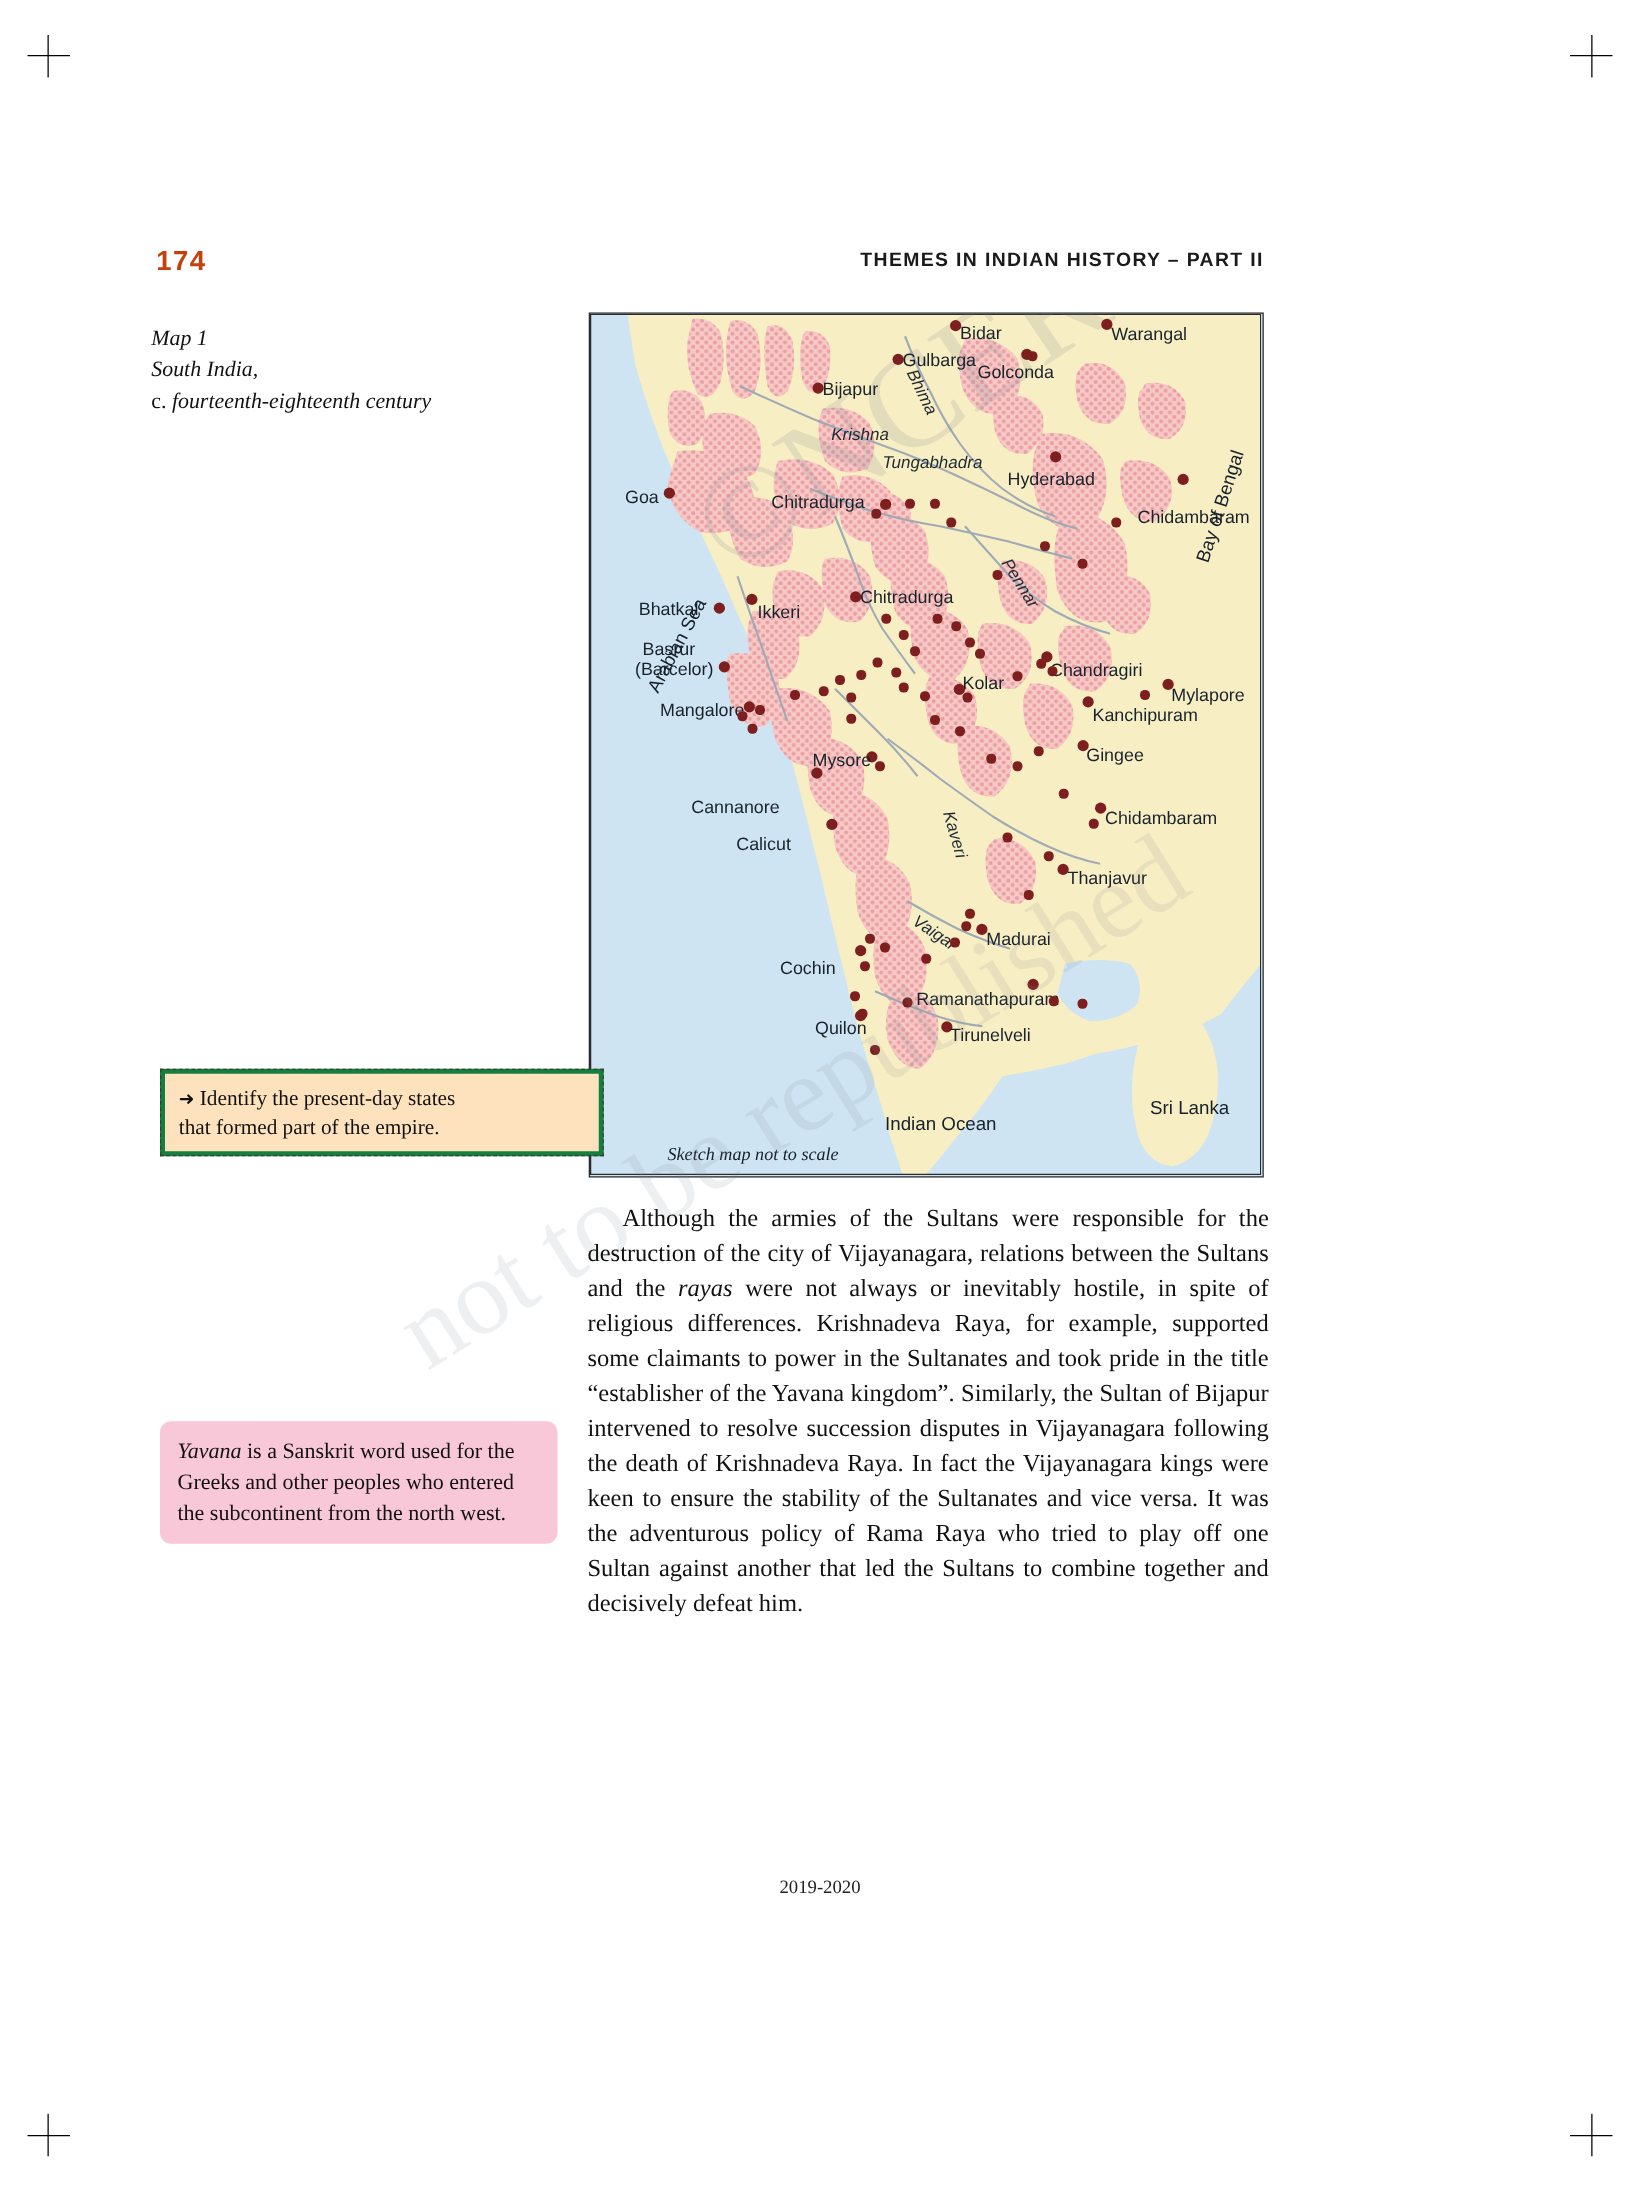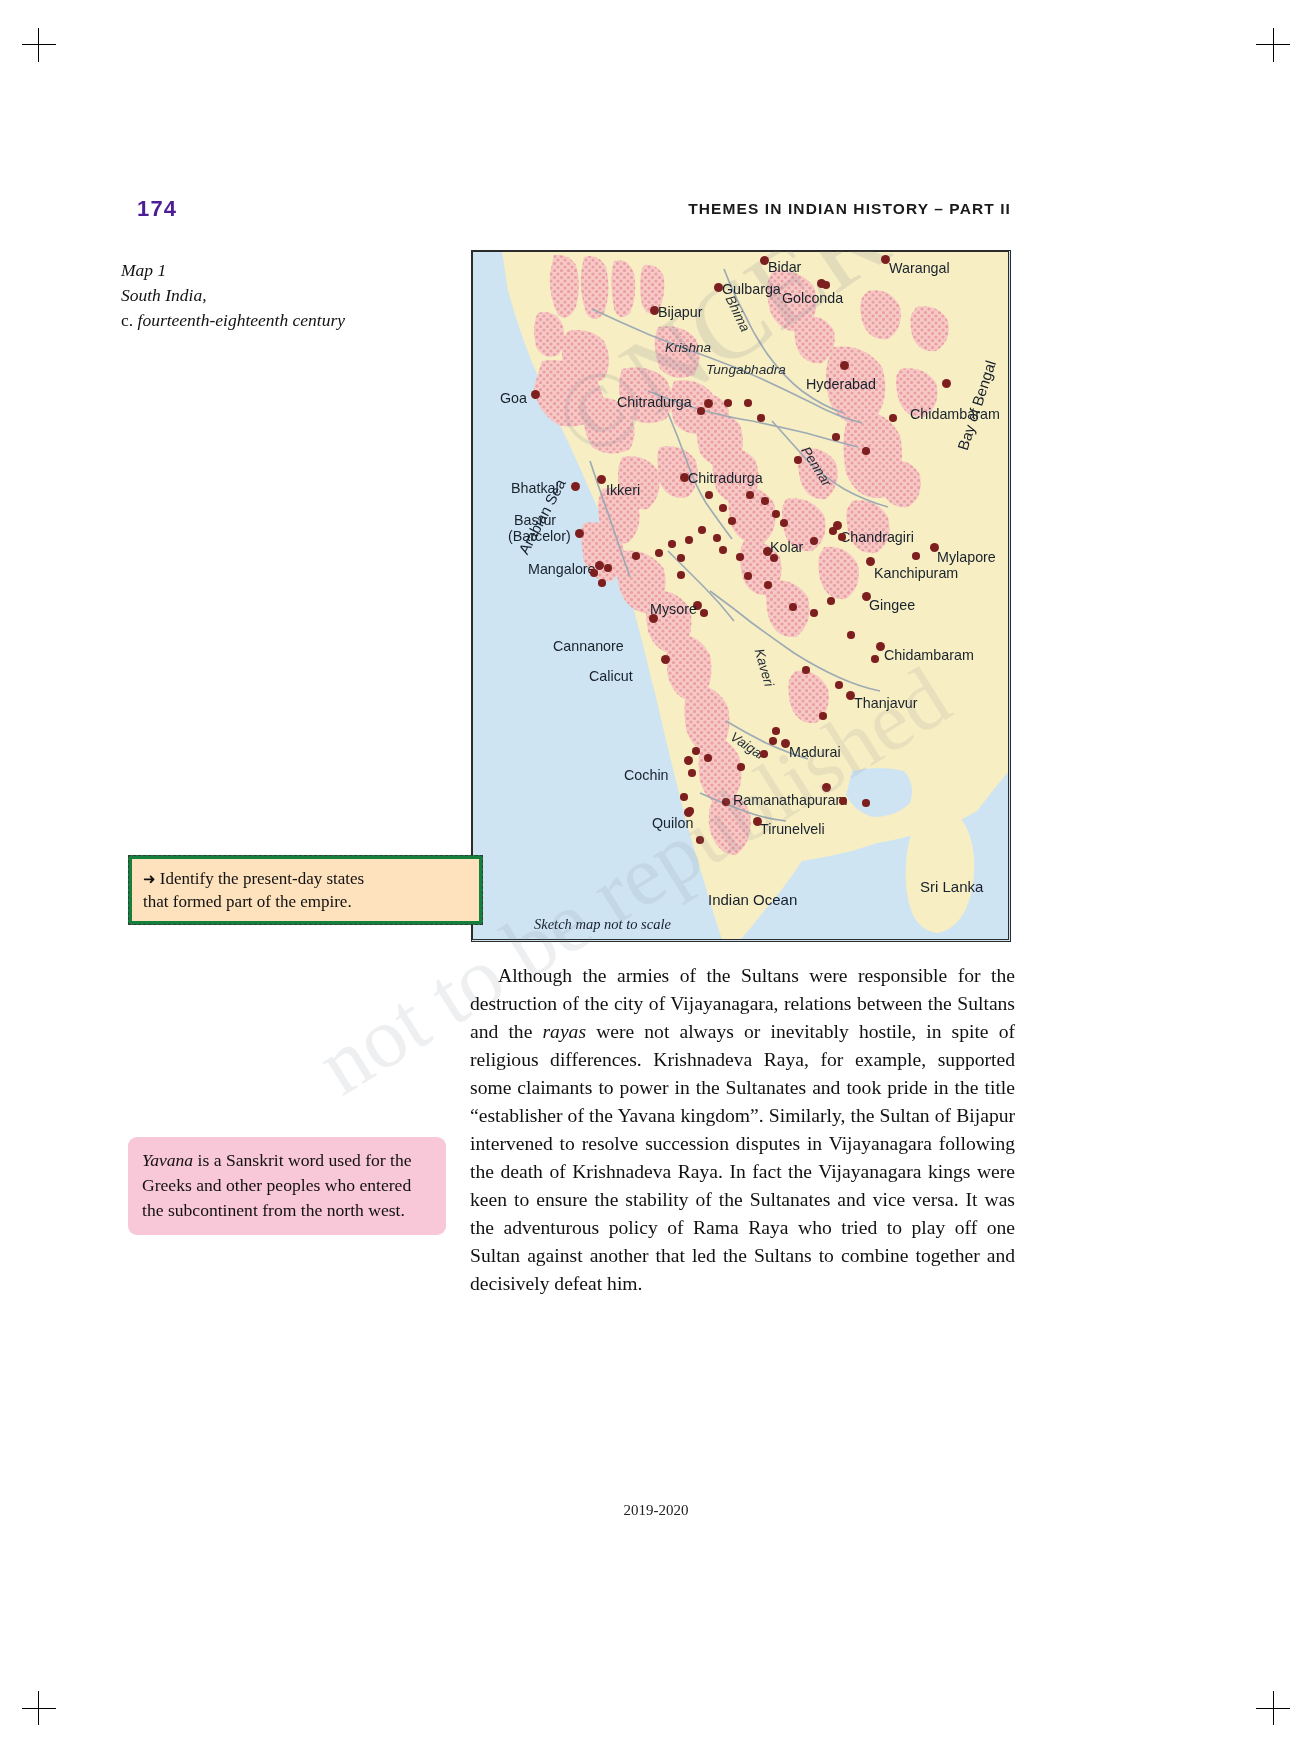--- a/index.html
+++ b/index.html
@@ -14,23 +14,23 @@
   .page { position:absolute; inset:0; }
 
   
   .crop { position:absolute; background:#000; }
   .crop.v { width:1px; height:34px; }
   .crop.h { height:1px; width:34px; }
 
   
   .runhead { position:absolute; left:121px; top:196px; width:890px; height:28px; }
   .folio {
-    position:absolute; left:16px; top:0;
+    position:absolute; left:4px; top:0;
     font-family:"Liberation Sans", sans-serif;
-    font-weight:bold; font-size:22px; letter-spacing:1.2px; color:#4c1d95;text-align:center;
+    font-weight:bold; font-size:22px; letter-spacing:1.2px; color:#c2410c;text-align:center;
   }
   .bookttl {
     position:absolute; right:0; top:4px;
     font-family:"Liberation Sans", sans-serif;
     font-weight:bold; font-size:15.5px; letter-spacing:1.1px; color:#1a1a1a;
     white-space:nowrap;
     margin-left:24px;
   }
 
   

